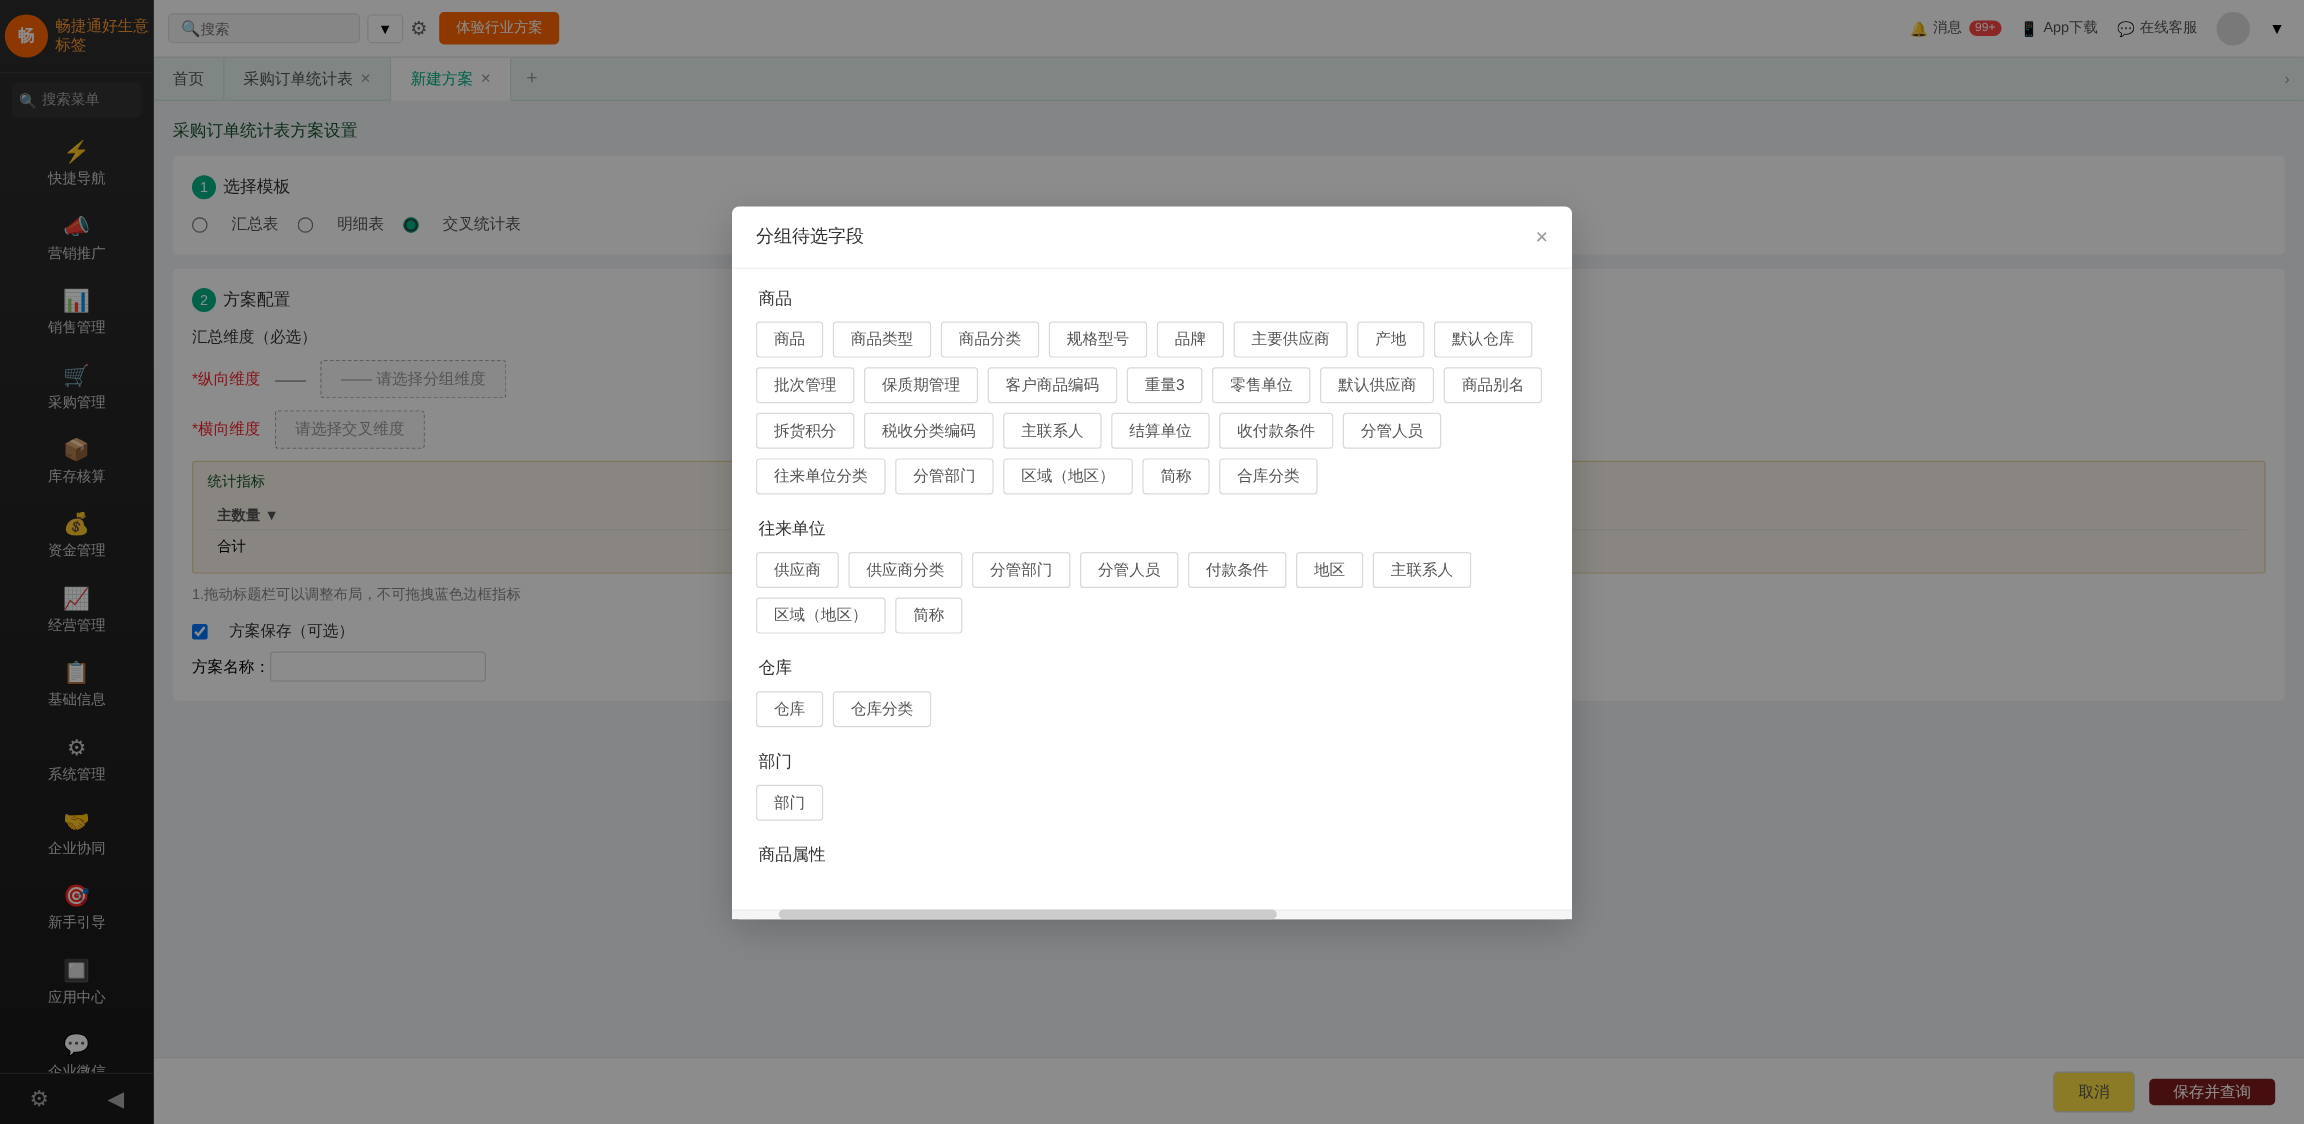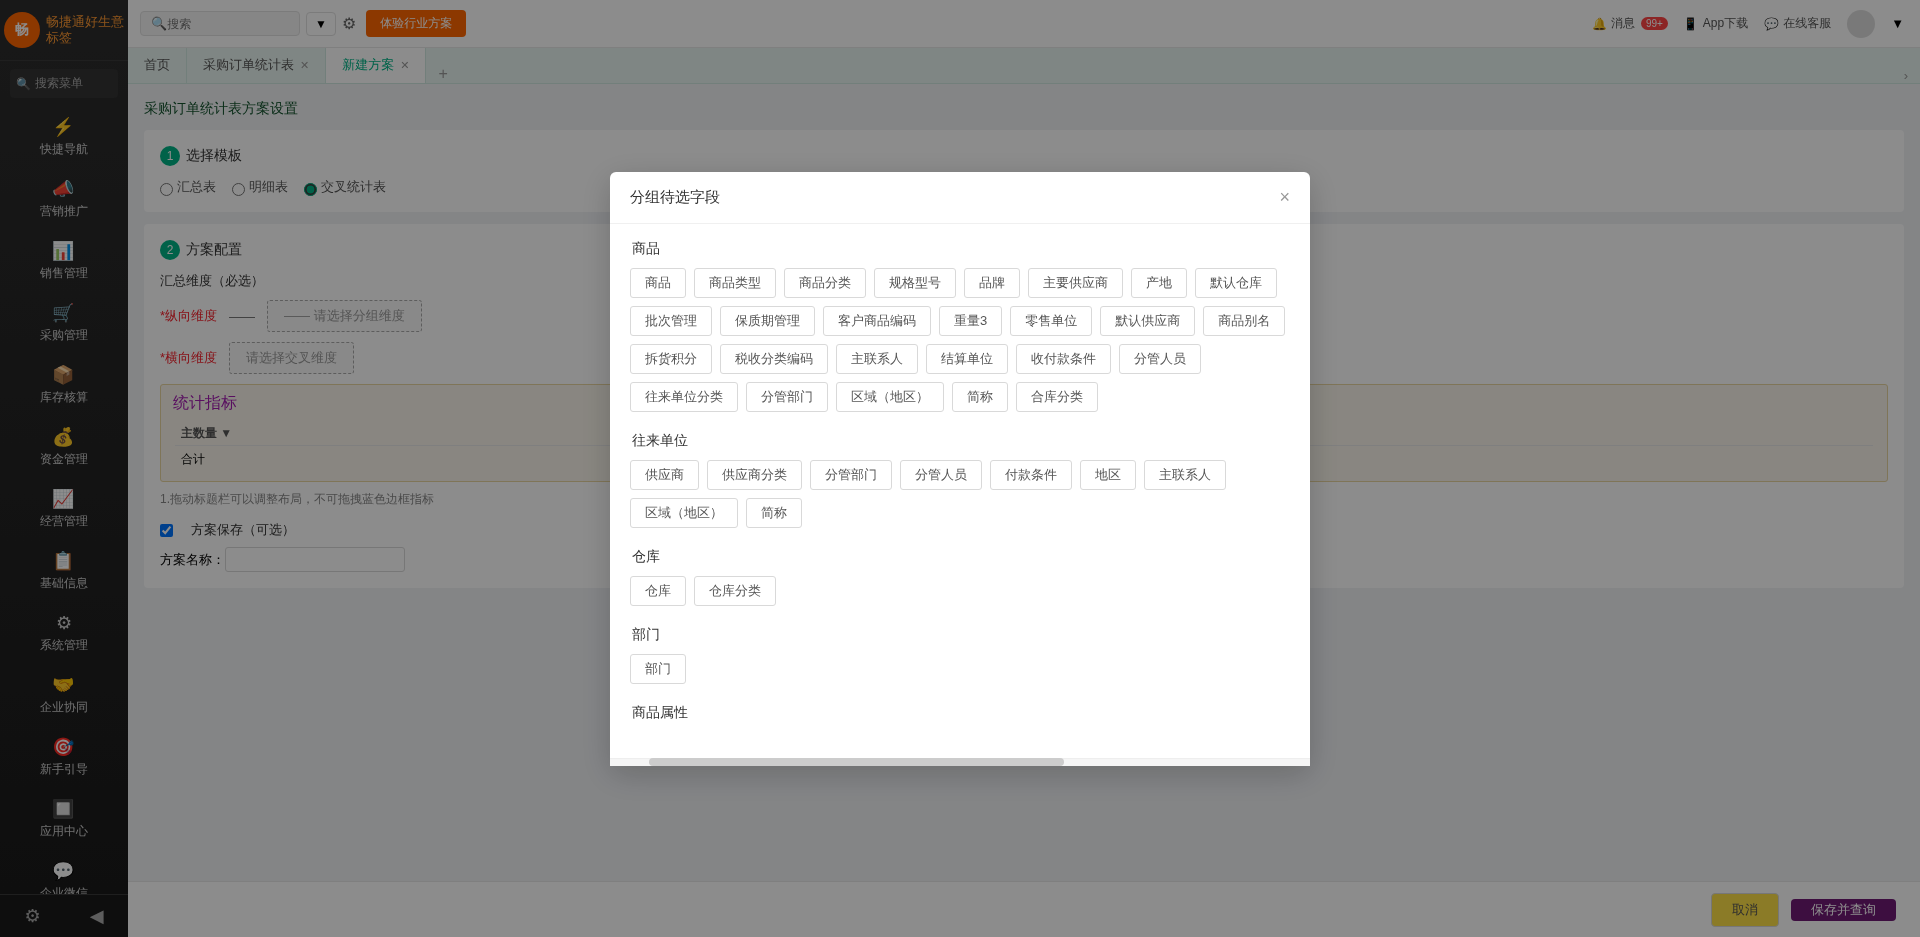--- a/index.html
+++ b/index.html
@@ -69,21 +69,21 @@
     .topbar-right-item { display: flex; align-items: center; gap: 4px; color: #555; font-size: 12px; cursor: pointer; }
     .badge {
       background: #ff4444; color: white; border-radius: 10px;
       padding: 1px 5px; font-size: 10px; margin-left: 2px;
     }
     .avatar { width: 28px; height: 28px; background: #ddd; border-radius: 50%; }
 
     
     .tabbar {
       position: fixed; left: 128px; top: 48px; right: 0; height: 36px;
-      background: #e8f4f0; display: flex; align-items: flex-end;
+      background: #e8f4f0; display: flex; align-items: center;
       border-bottom: 1px solid #d0e8e0; z-index: 98;
     }
     .tab {
       padding: 0 16px; height: 36px; display: flex; align-items: center;
       font-size: 13px; cursor: pointer; color: #555; border-right: 1px solid #d0e8e0;
       white-space: nowrap;
     }
     .tab.active { background: #fff; color: #00b386; font-weight: 500; }
     .tab-close { margin-left: 6px; color: #999; font-size: 11px; cursor: pointer; }
     .tab-add { padding: 0 12px; color: #999; cursor: pointer; font-size: 16px; }
@@ -101,21 +101,21 @@
     .step-label {
       display: inline-flex; align-items: center; gap: 6px;
       font-size: 14px; color: #333; font-weight: 500; margin-bottom: 12px;
     }
     .step-num {
       width: 20px; height: 20px; background: #00b386; color: white;
       border-radius: 50%; display: flex; align-items: center; justify-content: center;
       font-size: 12px;
     }
     .template-options { display: flex; gap: 16px; align-items: center; }
-    .radio-option { display: flex; align-items: flex-end; gap: 4px; font-size: 13px; color: #555; cursor: pointer; }
+    .radio-option { display: flex; align-items: center; gap: 20px; font-size: 13px; color: #555; cursor: pointer; }
     .radio-option input { accent-color: #00b386; }
 
     
     .overlay {
       position: fixed; left: 0; top: 0; right: 0; bottom: 0;
       background: rgba(0,0,0,0.45); z-index: 200;
     }
 
     
     .modal {
@@ -161,32 +161,32 @@
       height: 56px; background: #fff; border-top: 1px solid #e8e8e8;
       display: flex; align-items: center; justify-content: flex-end;
       padding-right: 24px; gap: 12px; z-index: 97;
     }
     .btn-cancel {
       padding: 7px 20px; border: 1px solid #d9d9d9; border-radius: 4px;
       background: #fde047; color: #555; cursor: pointer; font-size: 13px;
     }
     .btn-save {
       padding: 2px 20px; border: none; border-radius: 4px;
-      background: #701a75; color: #fff; cursor: pointer; font-size: 13px;
+      background: #7f1d1d; color: #fff; cursor: pointer; font-size: 13px;
     }
     .bg-row { display: flex; align-items: center; gap: 12px; margin-bottom: 10px; }
     .bg-label { font-size: 13px; color: #333; min-width: 80px; }
     .bg-dashed {
       border: 1px dashed #aaa; border-radius: 3px; padding: 6px 16px;
       font-size: 13px; color: #999; background: #fafafa;
     }
     .required { color: #f5222d; }
     .direction-arrow { color: #666; }
     .stats-area { background: #f9f5eb; border: 1px solid #e8d5a0; border-radius: 3px; padding: 8px 12px; margin-bottom: 8px; }
-    .stats-title { font-size: 16px; color: #a21caf; margin-bottom: 6px; }
+    .stats-title { font-size: 12px; color: #14532d; margin-bottom: 6px; }
     .stats-table { width: 100%; font-size: 12px; }
     .stats-table th { text-align: left; color: #555; padding: 3px 6px; border-bottom: 1px solid #e8e8e8; }
     .stats-table td { padding: 3px 6px; }
     .hint-text { font-size: 12px; color: #888; line-height: 1.6; }
     .checkbox-label { display: flex; align-items: center; gap: 18px; font-size: 13px; color: #333; cursor: pointer; }
     .scheme-name-input {
       border: 1px solid #d9d9d9; border-radius: 3px; padding: 4px 8px;
       font-size: 13px; width: 180px; outline: none;
     }
   </style>

